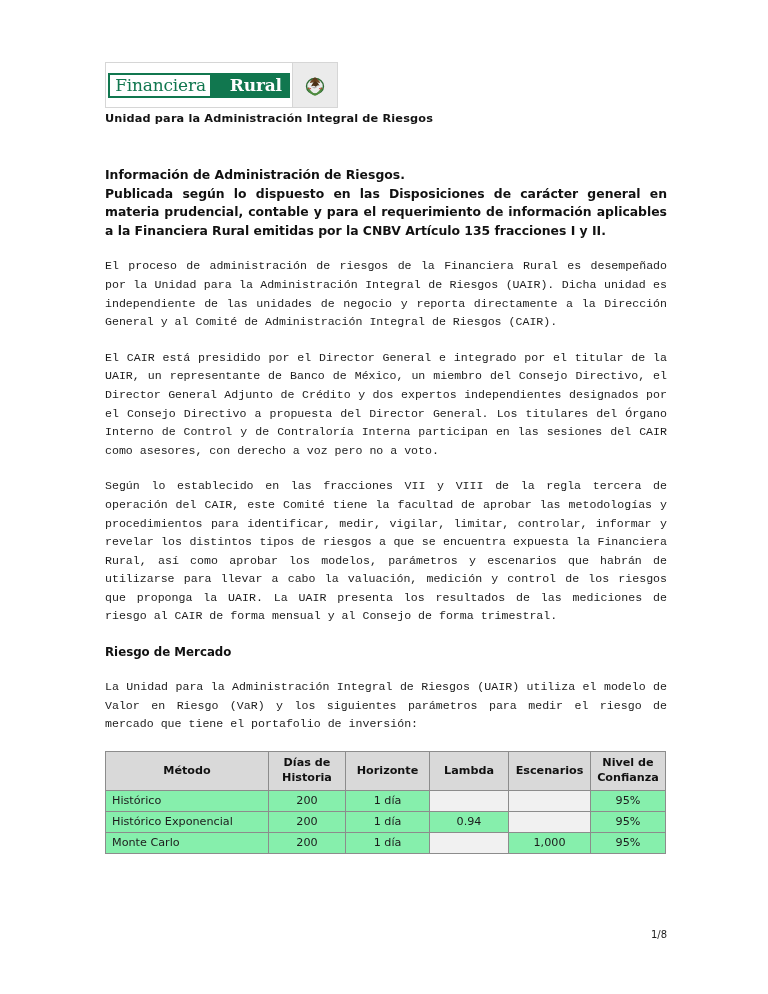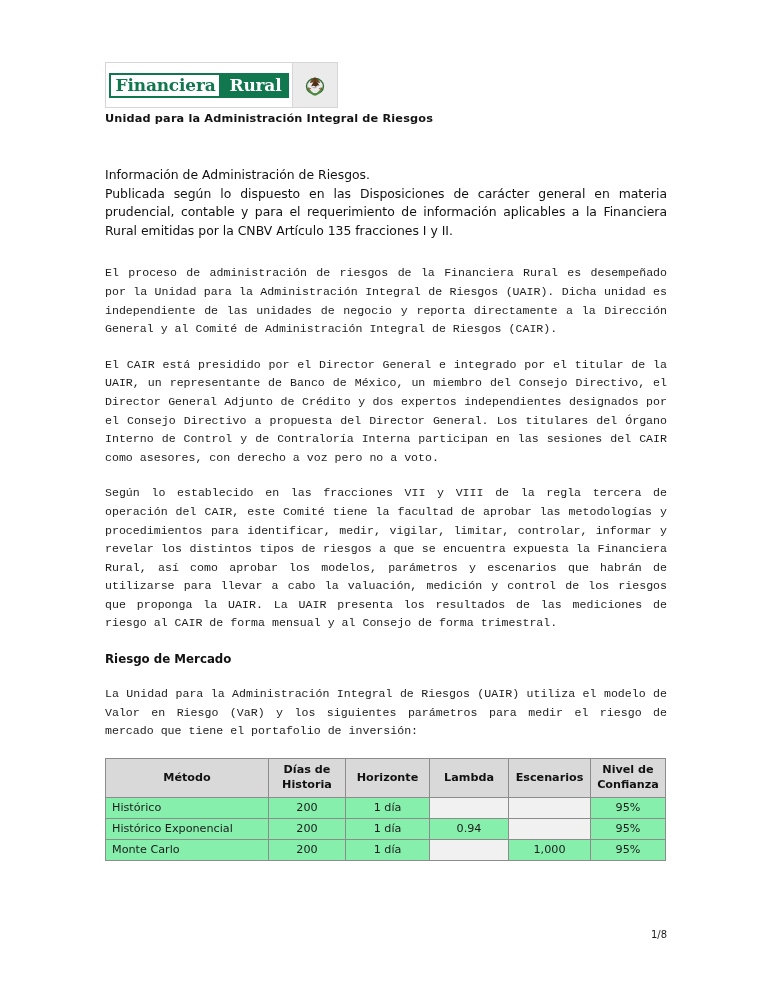--- a/index.html
+++ b/index.html
@@ -47,36 +47,36 @@
   .logo-badge {
     display: inline-flex;
     align-items: stretch;
     border: 2px solid #11774f;
     height: 25px;
     line-height: 25px;
     box-sizing: border-box;
   }
   .logo-word-a {
     font-family: "DejaVu Serif", serif;
-    font-weight: 700;
+    font-weight: 400;
     font-size: 17px;
     color: #11774f;
     padding: 0 4px 0 5px;
     background: #ffffff;
     letter-spacing: -0.2px;
     display: flex;
     align-items: center;
   }
   .logo-word-b {
     font-family: "DejaVu Serif", serif;
     font-weight: 700;
     font-size: 17px;
     color: #ffffff;
     background: #11774f;
-    padding: 0 6px 0 10px;
+    padding: 0 6px 0 20px;
     letter-spacing: -0.2px;
     display: flex;
     align-items: center;
   }
   .logo-right {
     width: 44px;
     border-left: 1px solid #d6d6d6;
     background: #ebebeb;
     display: flex;
     align-items: center;
@@ -101,26 +101,26 @@
 
   
   .content {
     position: absolute;
     left: 105px;
     top: 166px;
     width: 562px;
   }
 
   .title-block {
-    font-weight: 400;
+    font-weight: 700;
     font-size: 12.4px;
     line-height: 18.6px;
     color: #111111;
     text-align: justify;
-    margin-bottom: 24px;
+    margin-bottom: 17px;
   }
   .title-block .line1 { display: block; text-align: left; }
 
   p.body-par {
     margin: 0 0 17px 0;
     font-size: 11.6px;
     line-height: 18.6px;
     text-align: justify;
     color: #1c1c1c;
     font-family: Liberation Mono, monospace;

